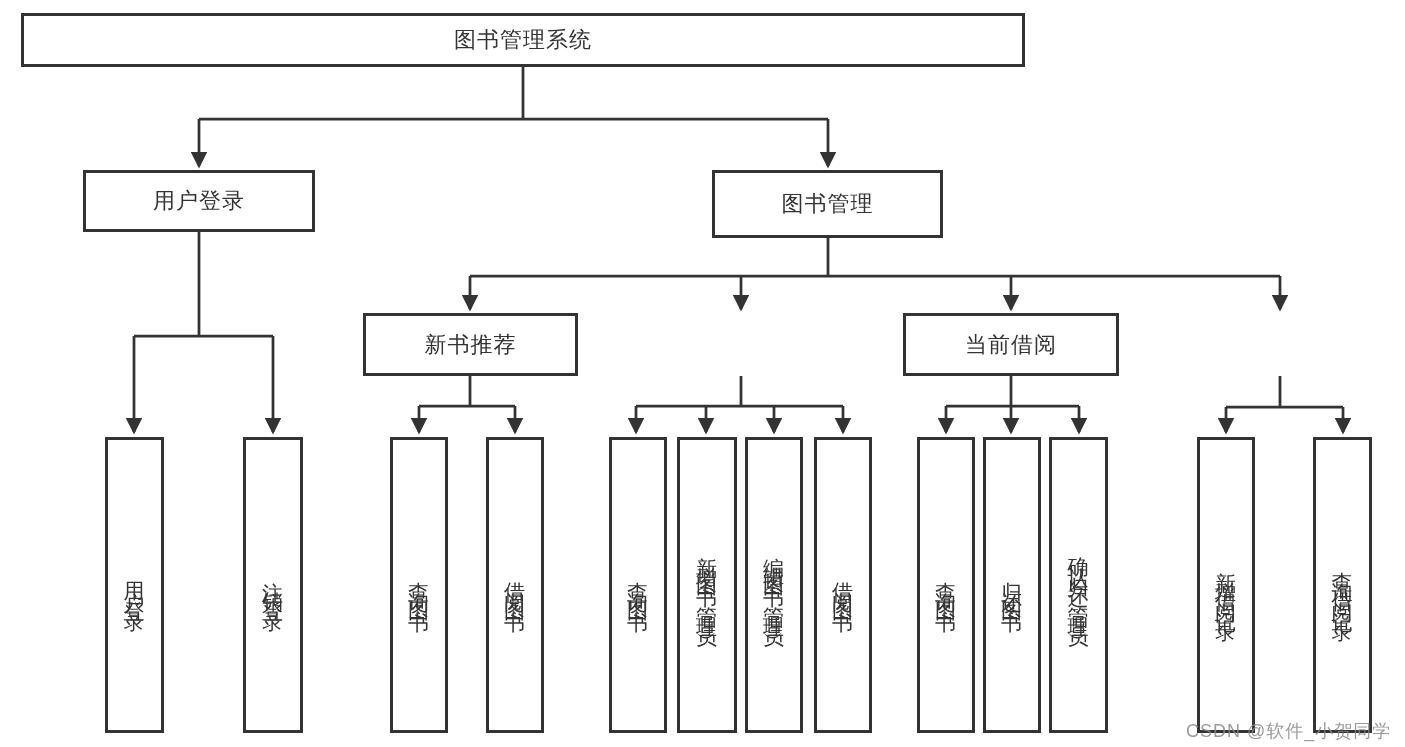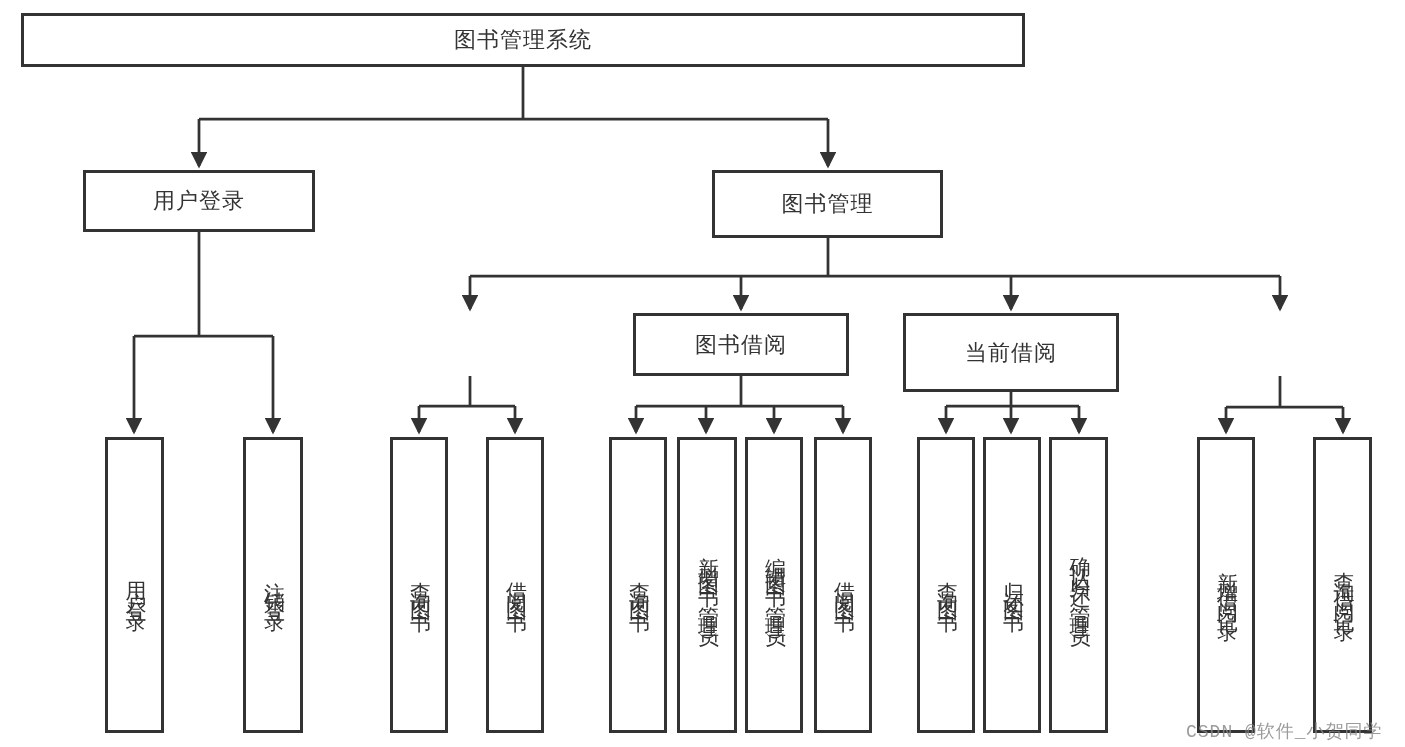--- a/index.html
+++ b/index.html
@@ -1,20 +1,20 @@
 <!DOCTYPE html>
 <html><head>
 <meta charset="utf-8">
 <style>
   html,body{margin:0;padding:0;background:#ffffff;}
   #diagram{
     position:relative;
     width:1405px;height:747px;
     background:#ffffff;
-    font-family:Liberation Mono, monospace;
+    font-family:Liberation Sans, sans-serif;
     overflow:hidden;
   }
   svg.lines{position:absolute;left:0;top:0;z-index:0;}
   .box{
     position:absolute;
     box-sizing:border-box;
     background:#ffffff;
     border:3px solid #333333;
     display:flex;align-items:center;justify-content:center;
     color:#333333;
@@ -87,24 +87,24 @@
     <span class="lbl">图书管理系统</span>
   </div>
 
   <div class="box h" style="left:83px;top:170px;width:232px;height:62px">
     <span class="lbl">用户登录</span>
   </div>
   <div class="box h" style="left:712px;top:170px;width:231px;height:68px">
     <span class="lbl">图书管理</span>
   </div>
 
-  <div class="box h" style="left:633px;top:313px;width:216px;height:63px">
-    <span class="lbl">图书借阅</span>
+  <div class="box h" style="left:363px;top:313px;width:215px;height:63px">
+    <span class="lbl">新书推荐</span>
   </div>
-  <div class="box h" style="left:903px;top:313px;width:216px;height:79px">
+  <div class="box h" style="left:903px;top:313px;width:216px;height:63px">
     <span class="lbl">当前借阅</span>
   </div>
 
   <div class="box v" style="left:105px;top:437px;width:59px;height:296px">
     <span class="vlbl">用户登录</span>
   </div>
   <div class="box v" style="left:243px;top:437px;width:60px;height:296px">
     <span class="vlbl">注销登录</span>
   </div>
 

